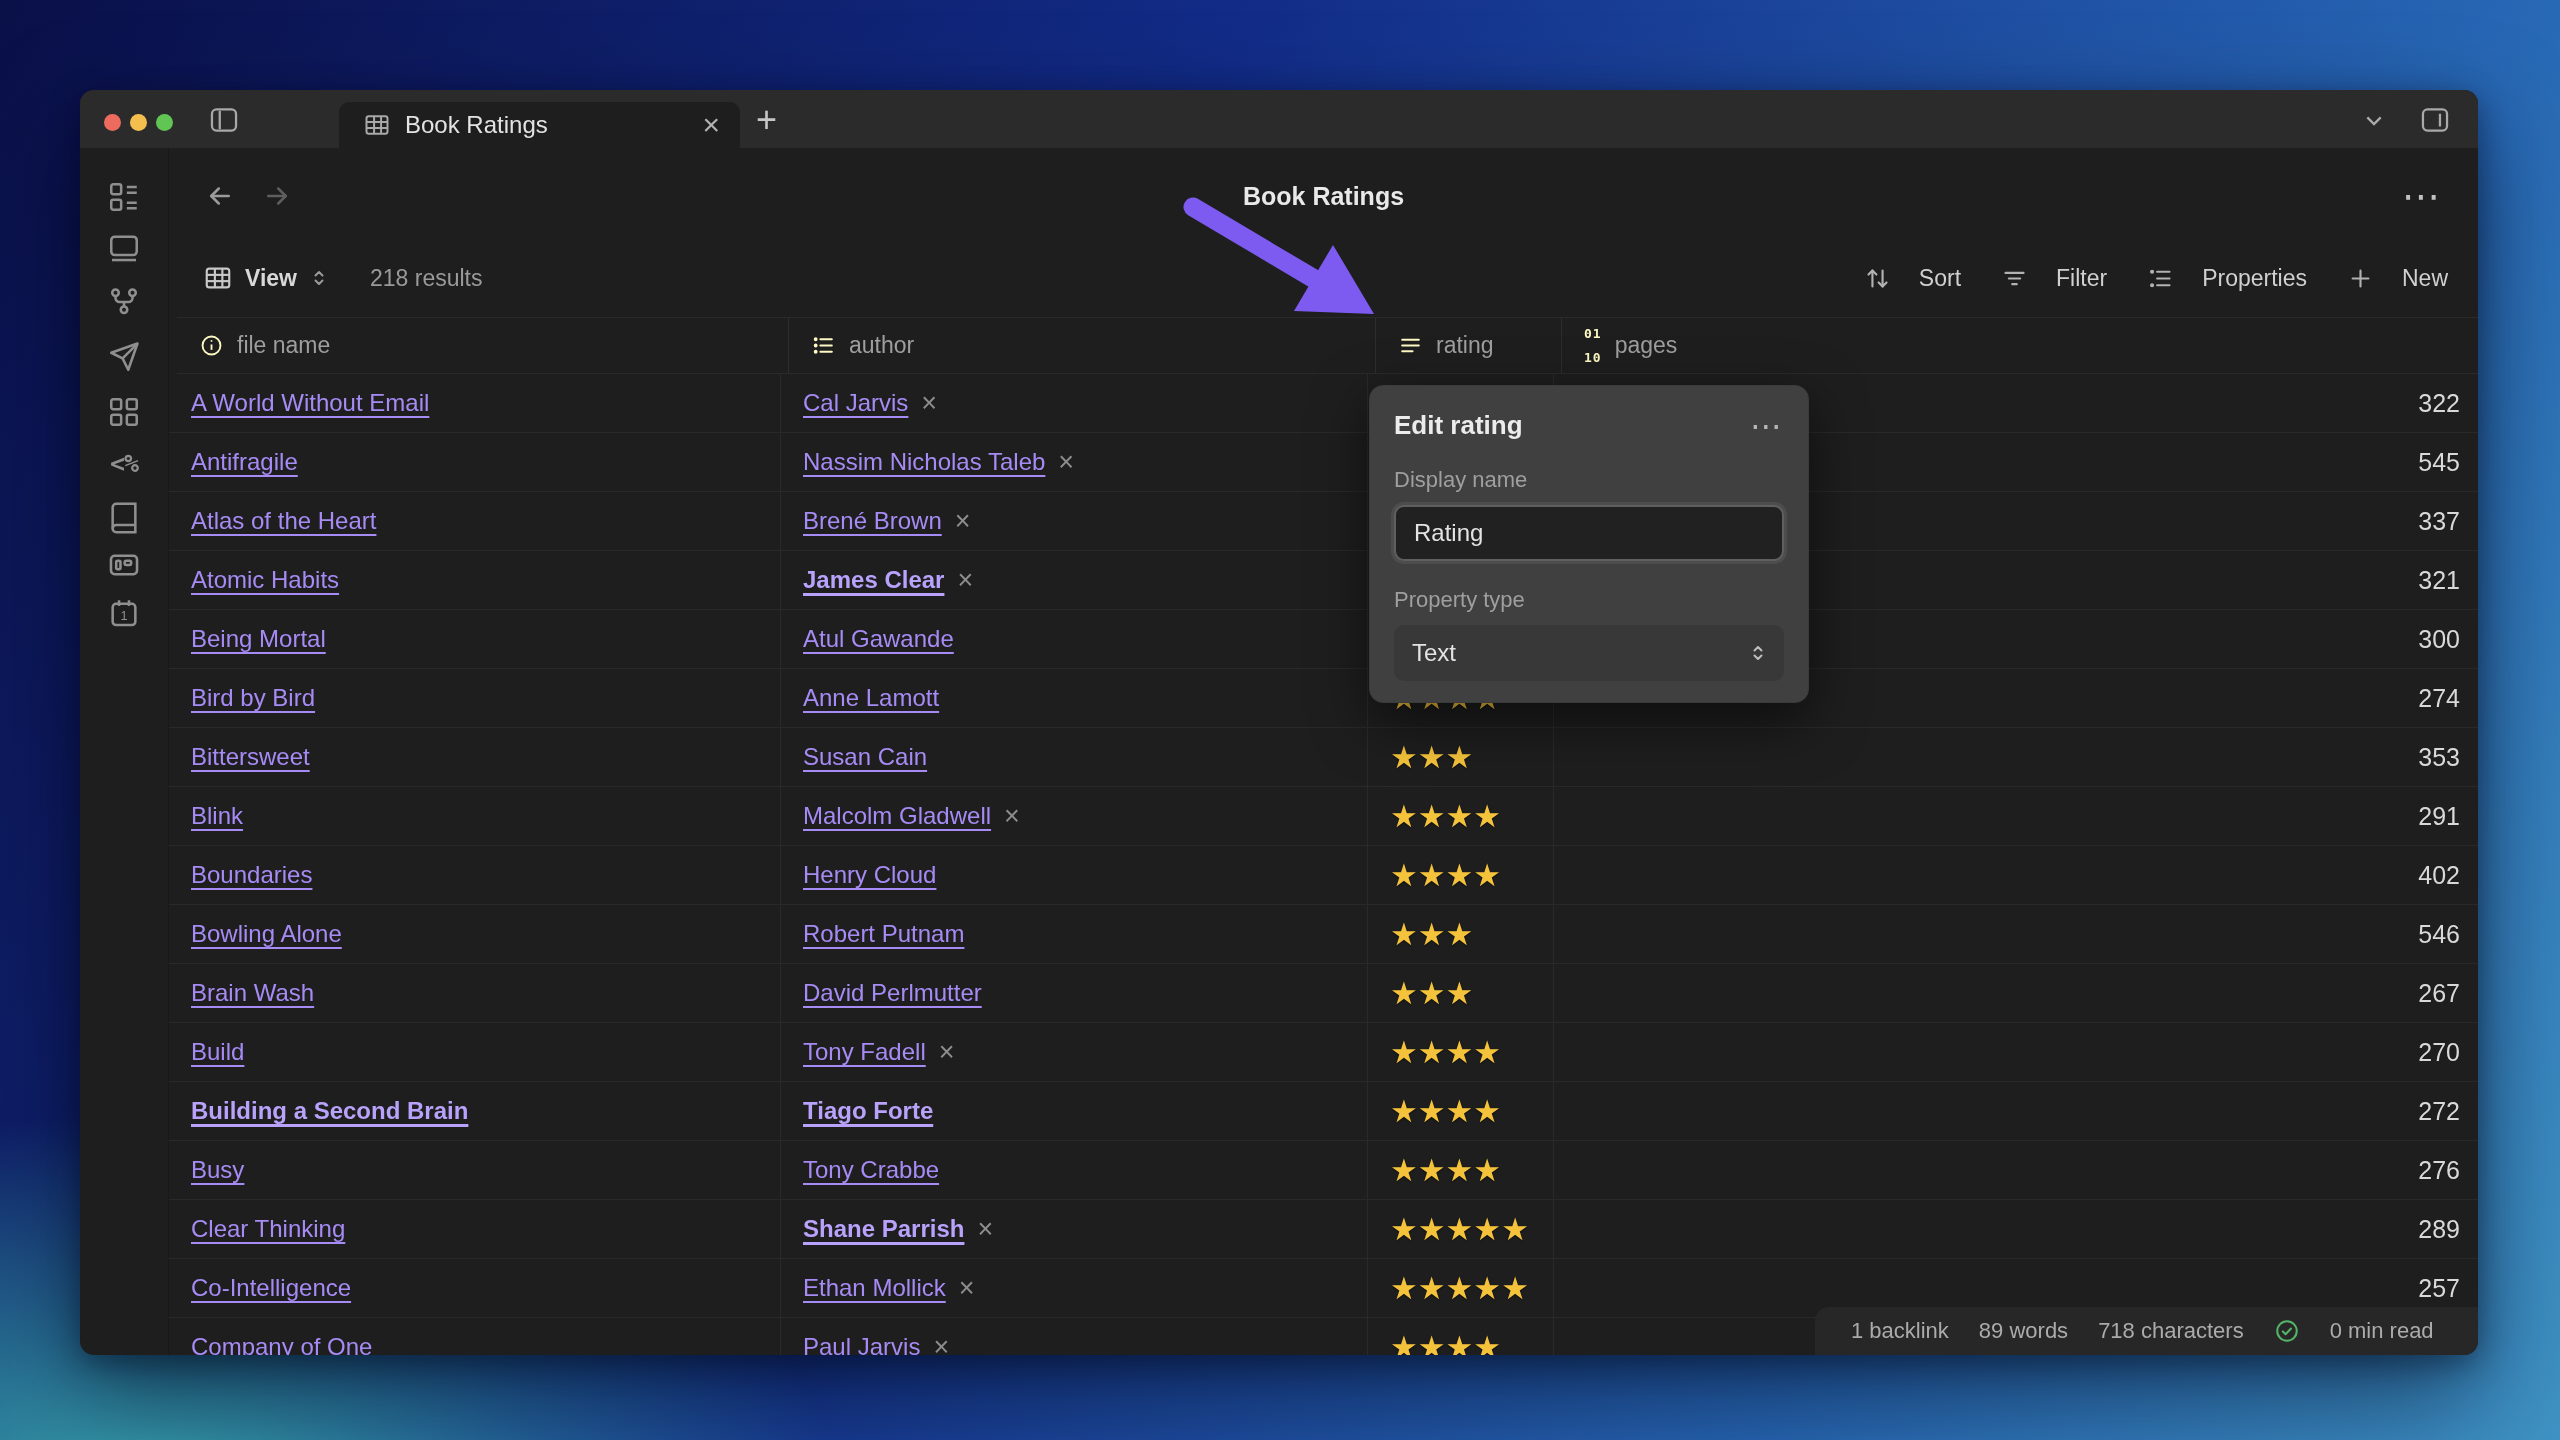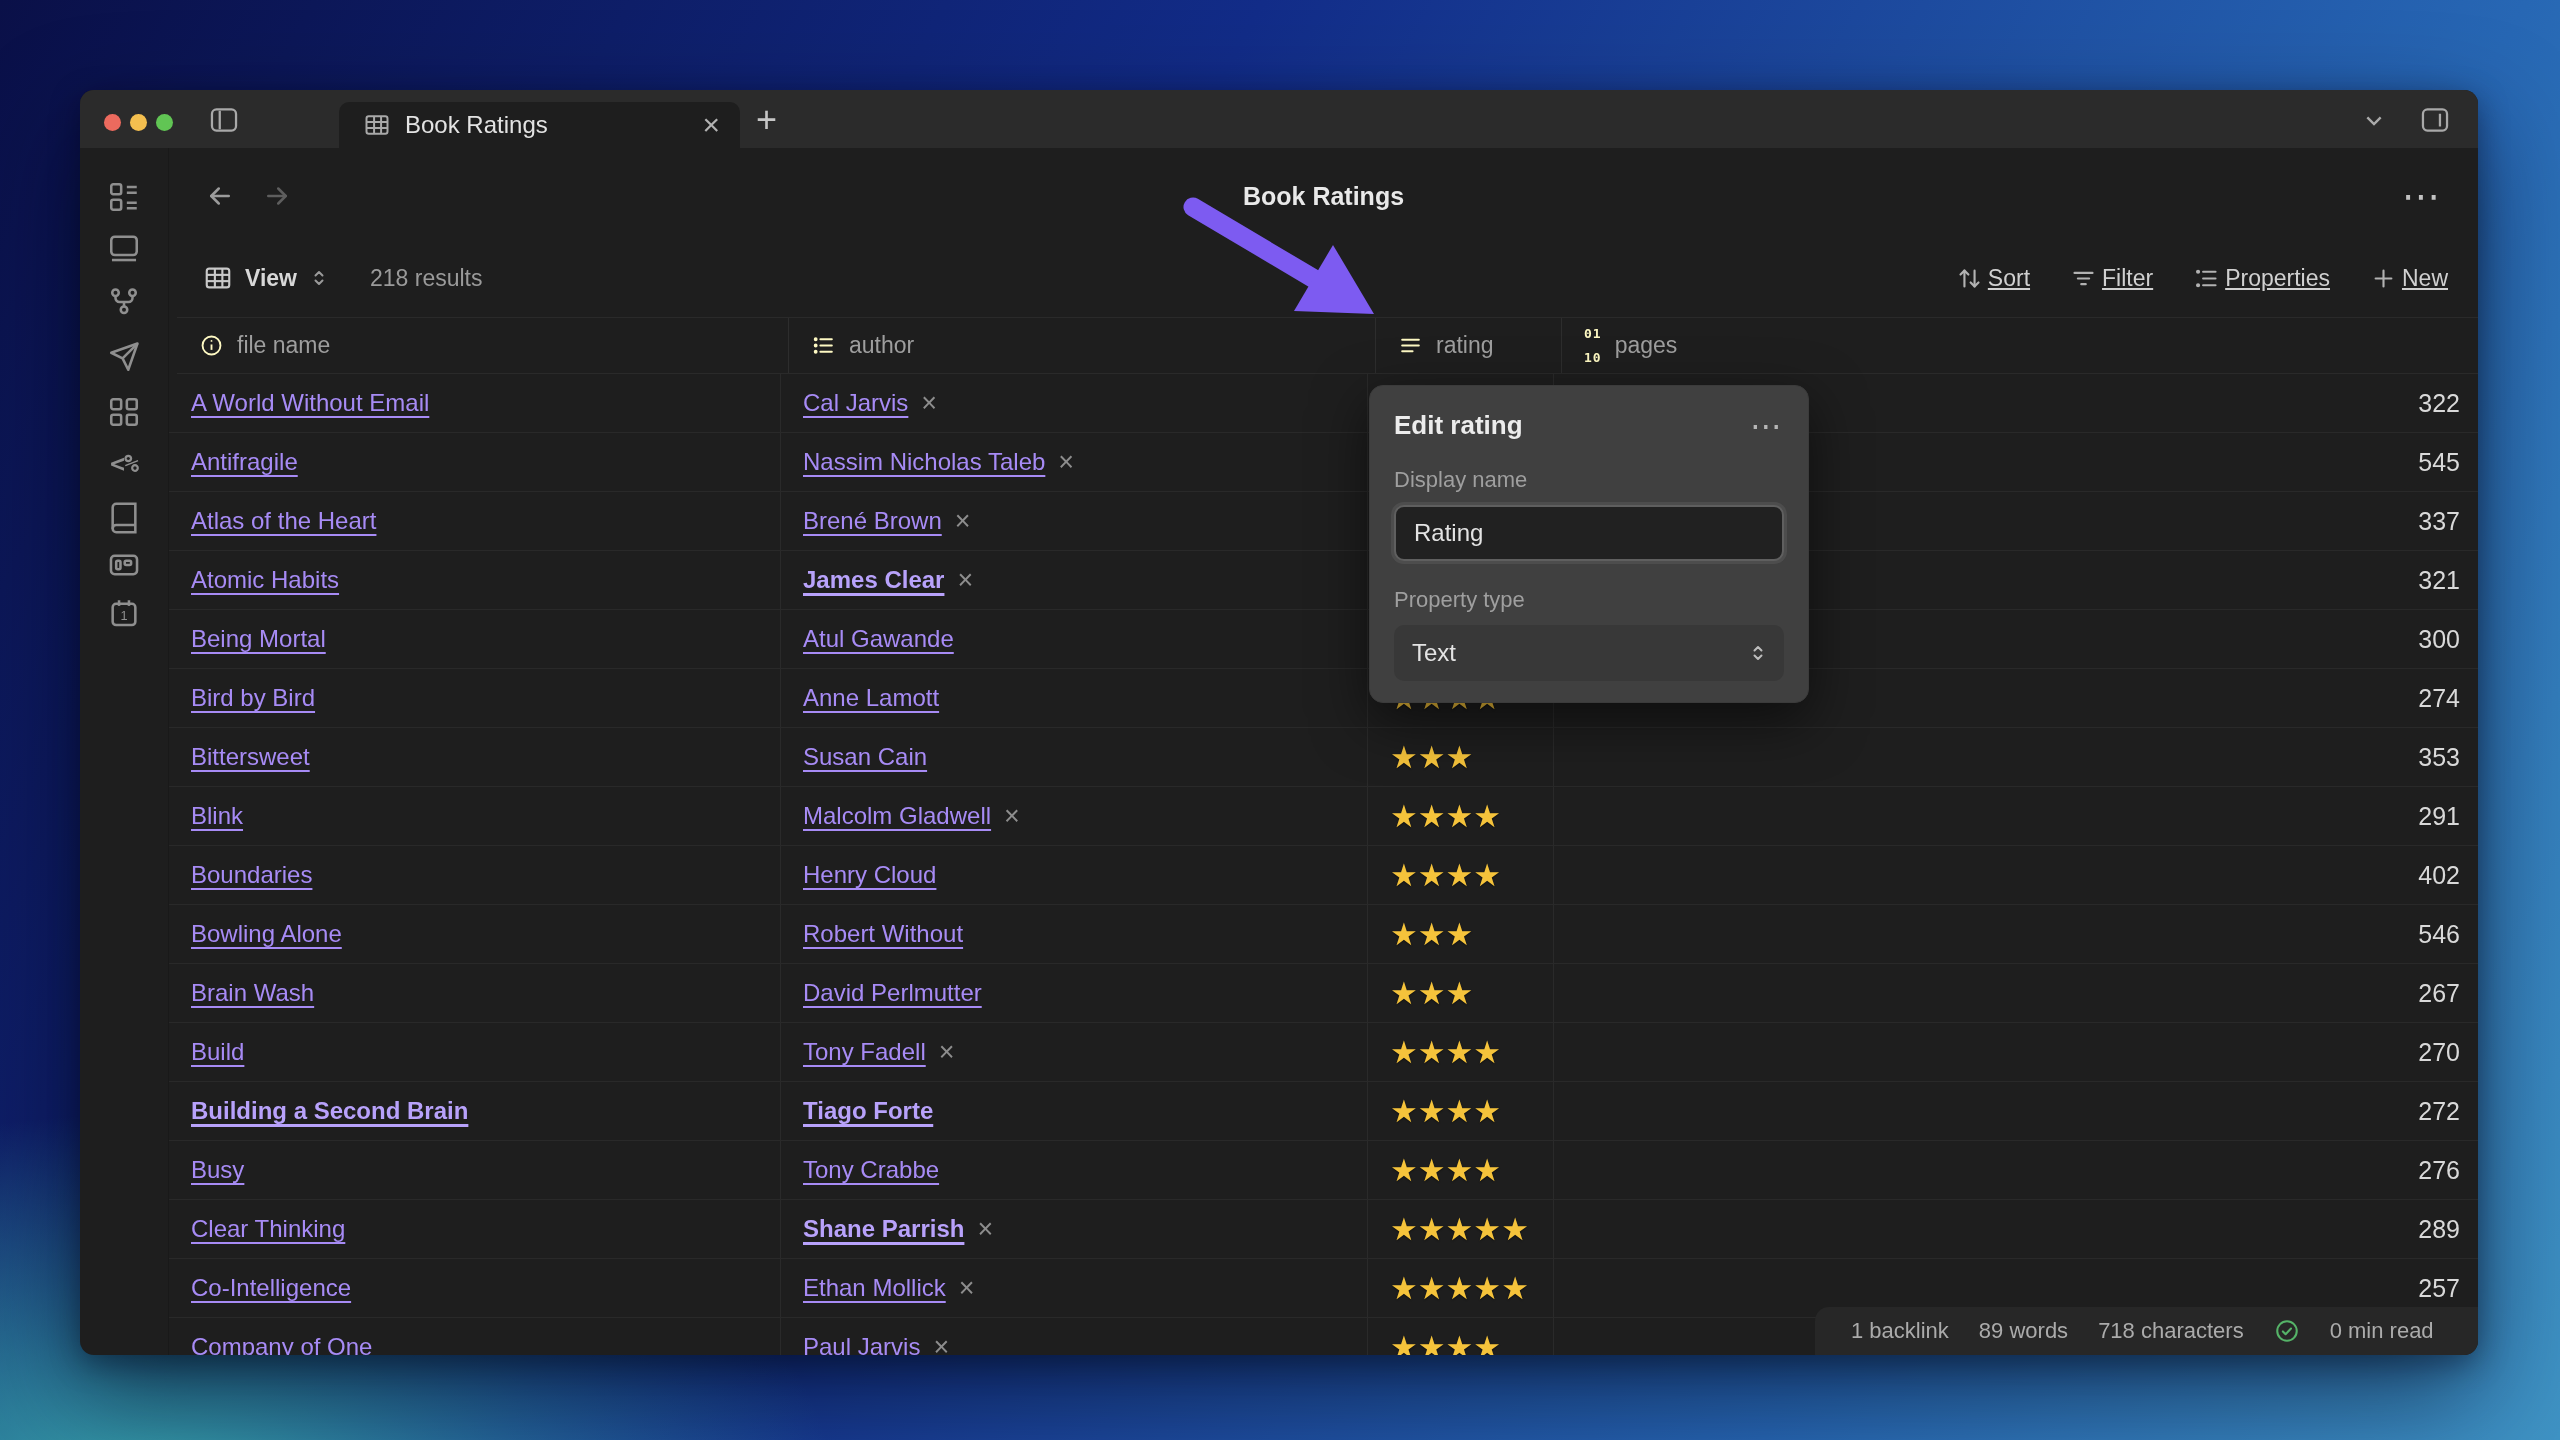--- a/index.html
+++ b/index.html
@@ -49,21 +49,21 @@
   .nav-fwd  { position:absolute; left:93px; top:33px; color:#5e5e5e; }
   .nav-title { position:absolute; left:0; right:0; top:34px; text-align:center; color:#e9e9e9; font-size:25px; font-weight:600; }
   .nav-more { position:absolute; right:36px; top:26px; color:#c2c2c2; font-size:38px; letter-spacing:2px; }
 
   .toolbar-left { position:absolute; left:34px; top:110px; height:40px; display:flex; align-items:center; }
   .view-icon { color:#c9c9c9; margin-right:12px; }
   .view-label { color:#d8d8d8; font-size:23px; font-weight:600; }
   .view-chev { color:#9a9a9a; margin-left:10px; }
   .results-label { color:#9a9a9a; font-size:23px; margin-left:39px; }
   .toolbar-right { position:absolute; right:30px; top:110px; height:40px; display:flex; align-items:center; gap:40px; }
-  .tb-btn { display:flex; align-items:center; gap:5px; color:#d0d0d0; font-size:23px;text-decoration:underline; }
+  .tb-btn { display:flex; align-items:center; gap:28px; color:#d0d0d0; font-size:23px; }
   .tb-btn .ic { color:#b2b2b2; }
 
   
   .thead { position:absolute; left:8px; right:0; top:169px; height:57px; display:flex;
            border-top:1px solid #2a2a2a; border-bottom:1px solid #2a2a2a; }
   .th { display:flex; align-items:center; gap:13px; padding-left:22px; color:#9e9e9e; font-size:23px;
         border-right:1px solid rgba(255,255,255,.07); }
   .th .ic { color:#fef9c3;gap:12px; }
   .w-file{width:612px}.w-author{width:587px}.w-rating{width:186px}
   .w-pages{flex:1; border-right:none;}
@@ -470,21 +470,21 @@
             </div>
             <div class="cell c-pages">
               <span class="pagenum">402</span>
             </div>
           </div>
           <div class="row">
             <div class="cell c-file">
               <a class="link">Bowling Alone</a>
             </div>
             <div class="cell c-author">
-              <a class="link">Robert Without</a>
+              <a class="link">Robert Putnam</a>
             </div>
             <div class="cell c-rating">
               <span class="stars">★★★</span>
             </div>
             <div class="cell c-pages">
               <span class="pagenum">546</span>
             </div>
           </div>
           <div class="row">
             <div class="cell c-file">

